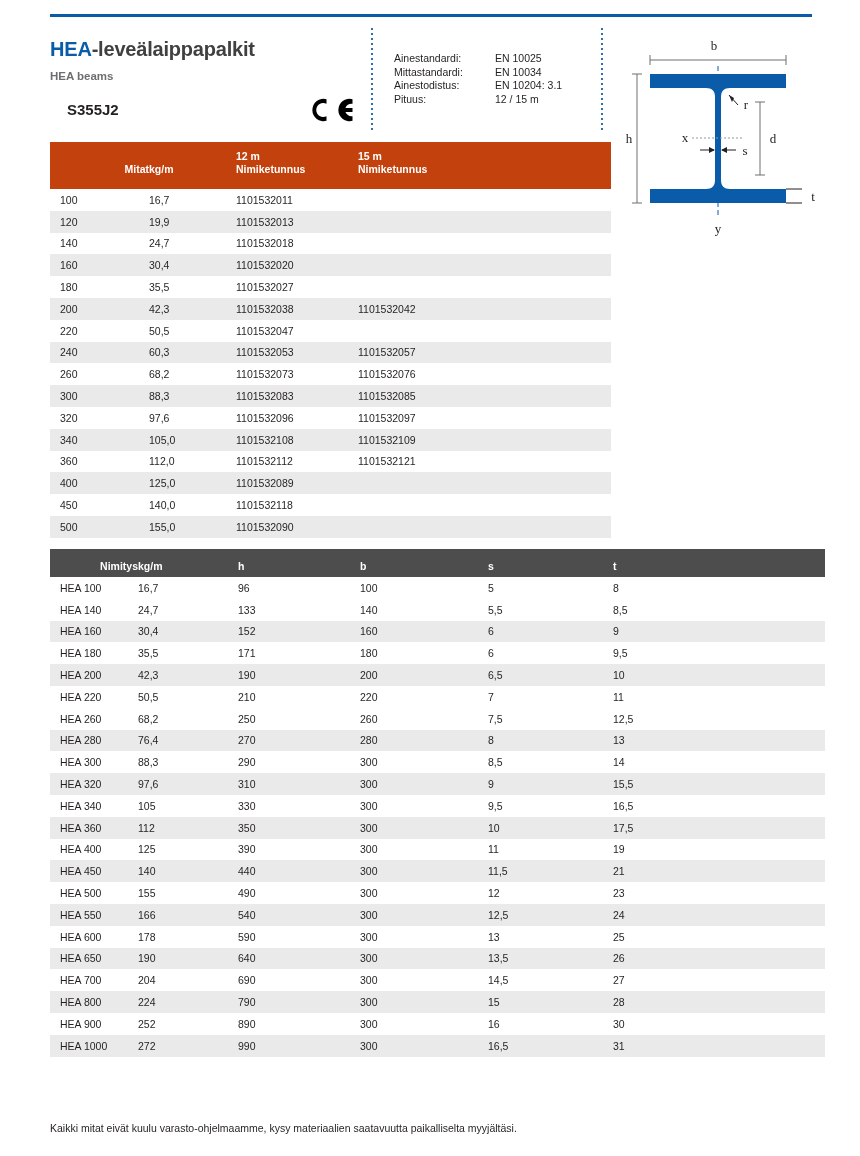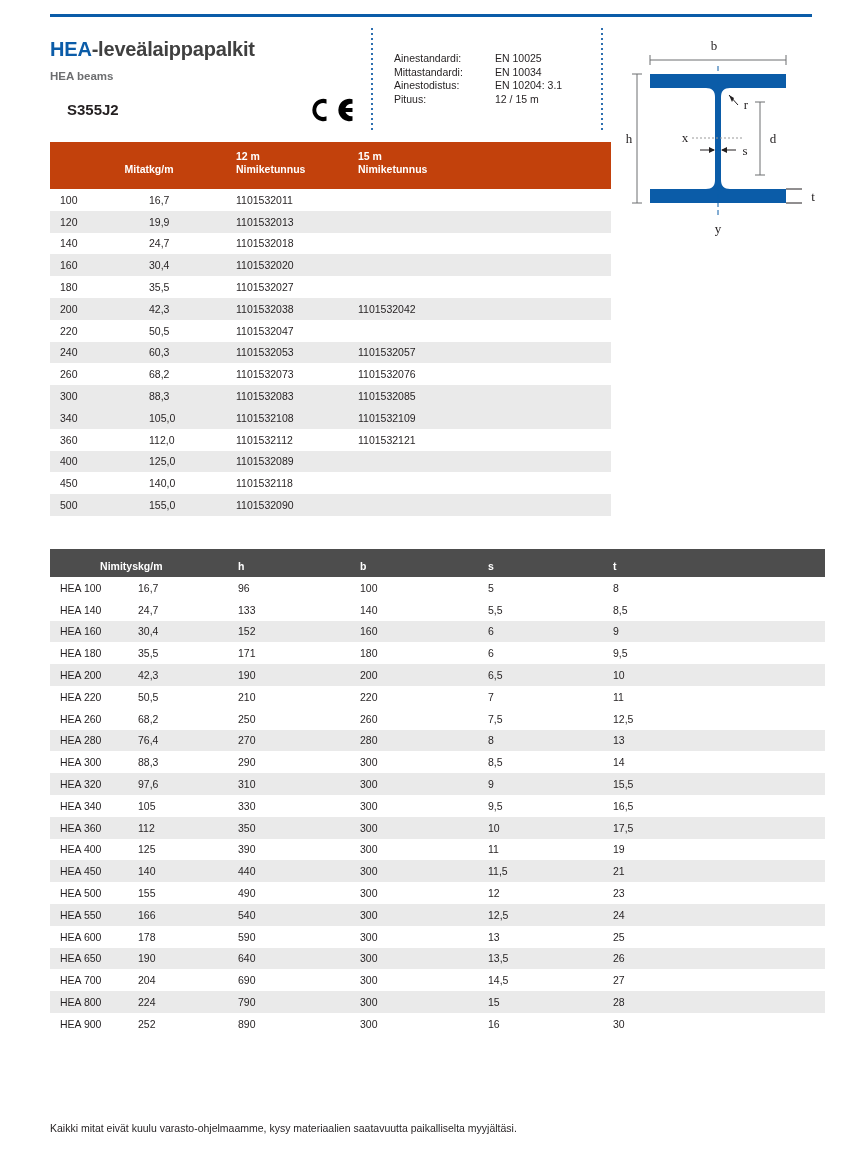--- a/index.html
+++ b/index.html
@@ -356,20 +356,26 @@
           <td class="c1-c1">68,2</td>
           <td class="c1-c2">1101532073</td>
           <td class="c1-c3">1101532076</td>
         </tr>
         <tr class="even">
           <td class="c1-c0">300</td>
           <td class="c1-c1">88,3</td>
           <td class="c1-c2">1101532083</td>
           <td class="c1-c3">1101532085</td>
         </tr>
+        <tr class="odd">
+          <td class="c1-c0">320</td>
+          <td class="c1-c1">97,6</td>
+          <td class="c1-c2">1101532096</td>
+          <td class="c1-c3">1101532097</td>
+        </tr>
         <tr class="even">
           <td class="c1-c0">340</td>
           <td class="c1-c1">105,0</td>
           <td class="c1-c2">1101532108</td>
           <td class="c1-c3">1101532109</td>
         </tr>
         <tr class="odd">
           <td class="c1-c0">360</td>
           <td class="c1-c1">112,0</td>
           <td class="c1-c2">1101532112</td>
@@ -569,18 +575,26 @@
           <td class="c2-c5">28</td>
         </tr>
         <tr class="odd">
           <td class="c2-c0">HEA 900</td>
           <td class="c2-c1">252</td>
           <td class="c2-c2">890</td>
           <td class="c2-c3">300</td>
           <td class="c2-c4">16</td>
           <td class="c2-c5">30</td>
         </tr>
+        <tr class="even">
+          <td class="c2-c0">HEA 1000</td>
+          <td class="c2-c1">272</td>
+          <td class="c2-c2">990</td>
+          <td class="c2-c3">300</td>
+          <td class="c2-c4">16,5</td>
+          <td class="c2-c5">31</td>
+        </tr>
       </tbody>
   </table>
 
   <div class="footnote">Kaikki mitat eivät kuulu varasto-ohjelmaamme, kysy materiaalien saatavuutta paikalliselta myyjältäsi.</div>
 
 </div>
 
 </body></html>

